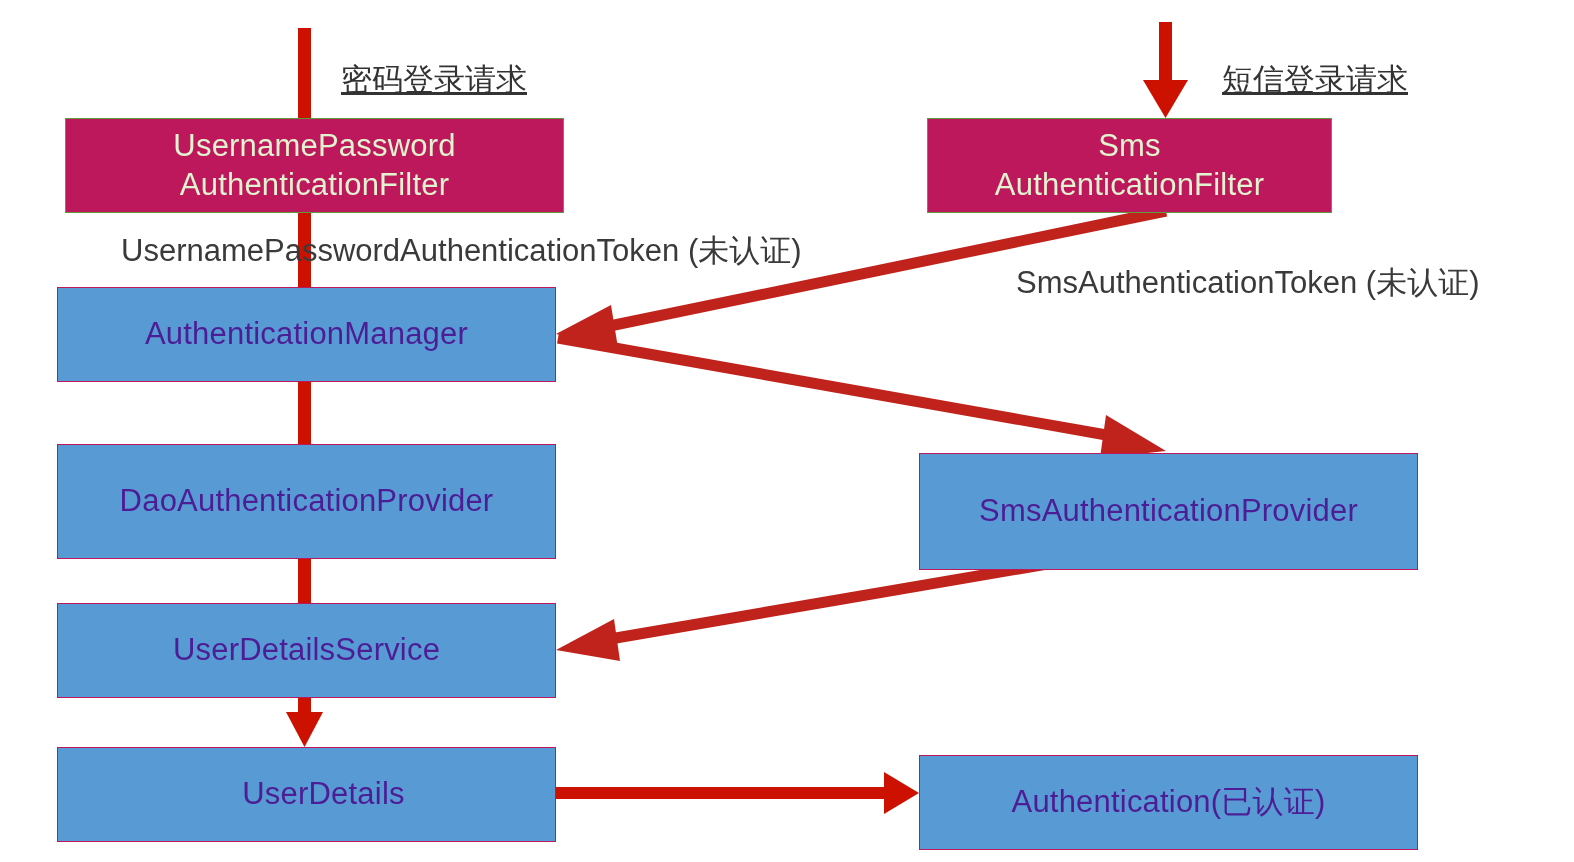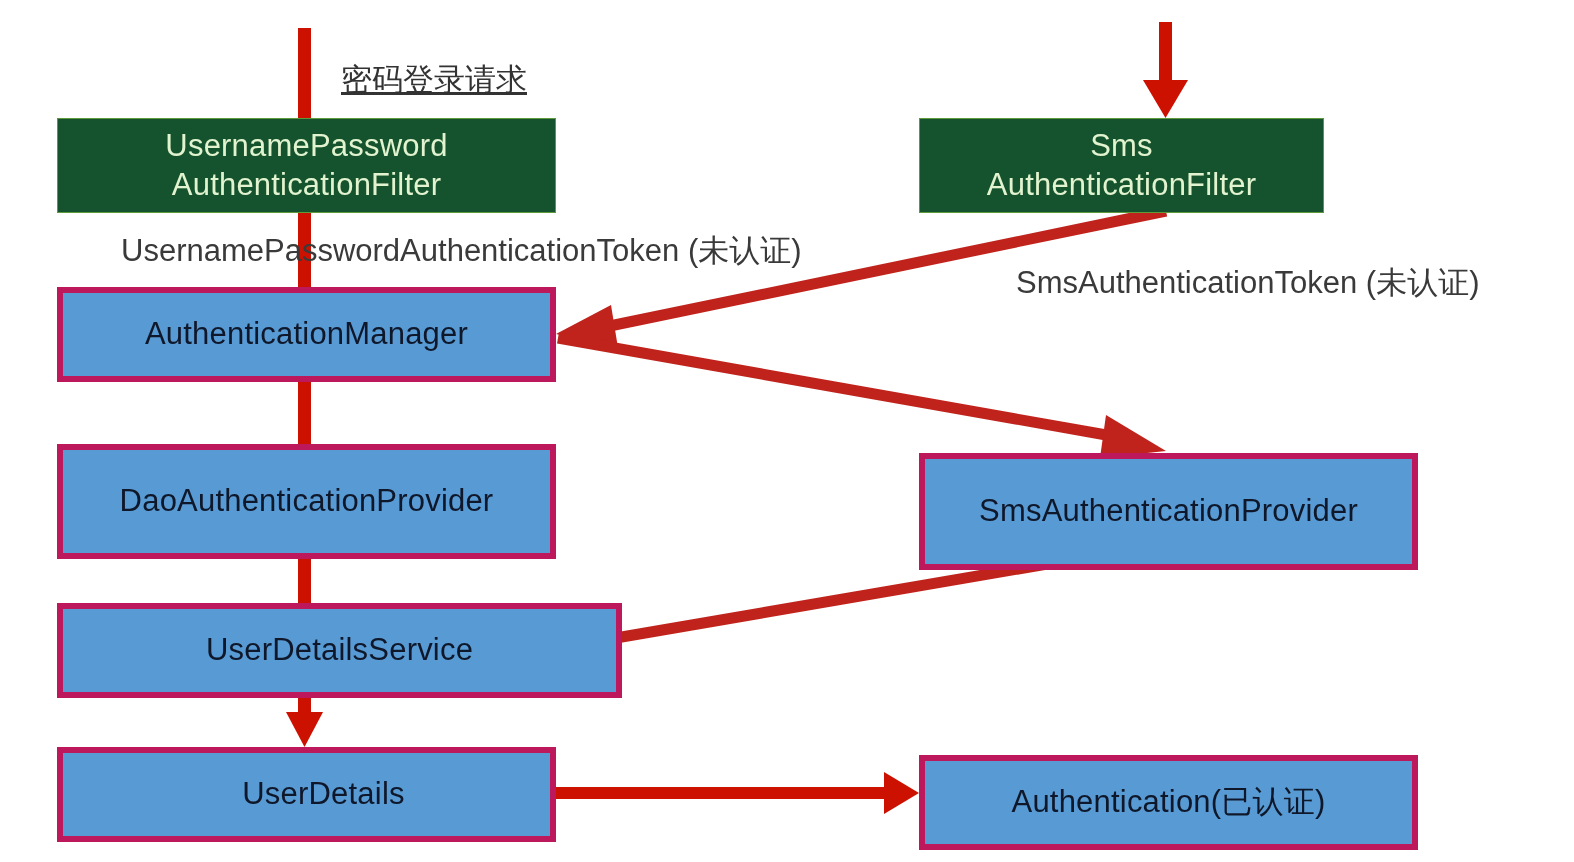--- a/index.html
+++ b/index.html
@@ -25,28 +25,29 @@
     justify-content: center;
     text-align: center;
     color: #d9f0ff;
     font-size: 31px;
     line-height: 1.25;
     letter-spacing: 0.2px;
     z-index: 3;
     white-space: pre-line;
   }
   .node.green {
-    background: #14532d;
+    background: #be185d;
     border: 1px solid #5e9a39;
     color: #e2f3cf;
+    margin-left: 8px;
   }
   .node.blue {
     background: #589bd4;
-    border: 6px solid #be185d;
-    color: #0f172a;
+    border: 1px solid #be185d;
+    color: #4c1d95;
   }
   .caption {
     position: absolute;
     color: #3a3a3a;
     font-size: 31px;
     line-height: 1.2;
     white-space: nowrap;
     z-index: 4;
   }
   .caption.cjk {
@@ -124,32 +125,33 @@
   </div>
 
   <div class="node blue" style="left:57px; top:444px; width:499px; height:115px;">
     <span>DaoAuthenticationProvider</span>
   </div>
 
   <div class="node blue" style="left:919px; top:453px; width:499px; height:117px;">
     <span>SmsAuthenticationProvider</span>
   </div>
 
-  <div class="node blue" style="left:57px; top:603px; width:565px; height:95px;align-items:center;">
+  <div class="node blue" style="left:57px; top:603px; width:499px; height:95px;align-items:center;">
     <span>UserDetailsService</span>
   </div>
 
   <div class="node blue" style="left:57px; top:747px; width:499px; height:95px;padding-left:34px;">
     <span>UserDetails</span>
   </div>
 
   <div class="node blue" style="left:919px; top:747px; width:499px; height:95px;margin-top:8px;">
     <span>Authentication(已认证)</span>
   </div>
 
   <div class="caption cjk" style="left:341px; top:61px;">密码登录请求</div>
 
+  <div class="caption cjk" style="left:1222px; top:61px;">短信登录请求</div>
 
   <div class="caption" style="left:121px; top:232px;">UsernamePasswordAuthenticationToken (未认证)</div>
 
   <div class="caption" style="left:1016px; top:264px;">SmsAuthenticationToken (未认证)</div>
 
 </div>
 
 </body></html>

